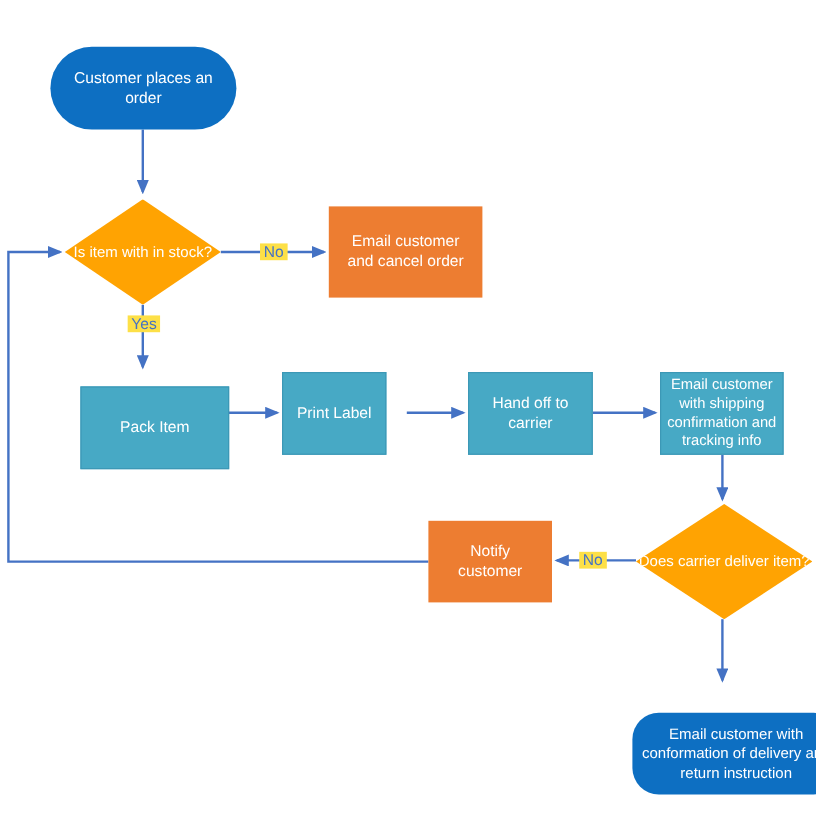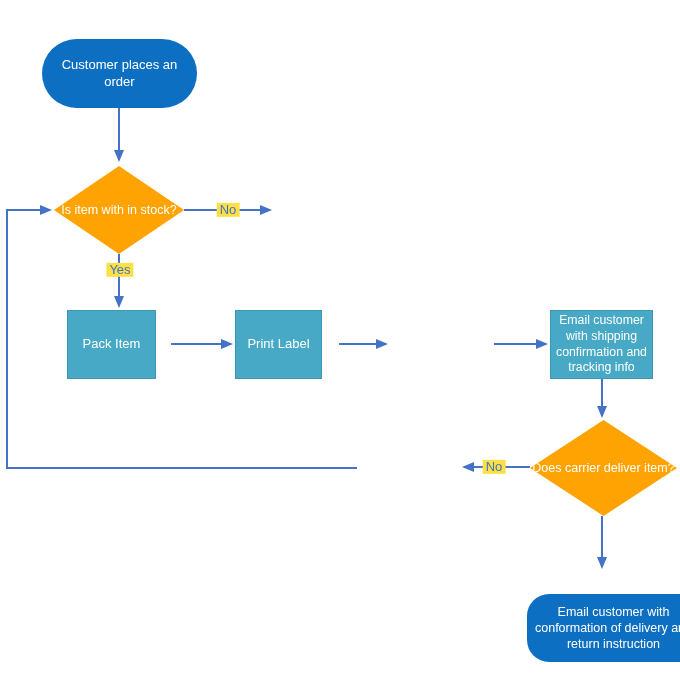--- a/index.html
+++ b/index.html
@@ -51,21 +51,21 @@
   .diamond-deliver { left: 530px; top: 420px; width: 147px; height: 96px; }
   .rect-orange {
     background: var(--node-orange);
   }
   .rect-cancel { left: 274px; top: 172px; width: 128px; height: 76px; }
   .rect-notify { left: 357px; top: 434px; width: 103px; height: 68px; }
   .rect-teal {
     background: var(--node-teal);
     border: 1px solid var(--node-teal-border);
   }
-  .rect-pack    { left: 67px;  top: 310px; width: 89px; height: 69px; }
+  .rect-pack    { left: 67px;  top: 322px; width: 124px; height: 69px; }
   .rect-print   { left: 235px; top: 310px; width: 87px; height: 69px; }
   .rect-handoff { left: 390px; top: 310px; width: 104px; height: 69px; }
   .rect-emailship { left: 550px; top: 310px; width: 103px; height: 69px; font-size: 12.3px; padding: 2px 3px; }
   .edge-label {
     position: absolute;
     transform: translate(-50%, -50%);
     background: #fde047;
     color: var(--connector-blue);
     font-size: 13px;
     padding: 0 3px;
@@ -104,38 +104,47 @@
   </svg>
 
   <div class="node stadium-start">
     <span>Customer places an order</span>
   </div>
 
   <div class="node diamond diamond-stock">
     <span>Is item with in stock?</span>
   </div>
 
+  <div class="node rect-orange rect-cancel">
+    <span>Email customer and cancel order</span>
+  </div>
 
   <div class="node rect-teal rect-pack">
     <span>Pack Item</span>
   </div>
 
   <div class="node rect-teal rect-print">
     <span>Print Label</span>
   </div>
 
+  <div class="node rect-teal rect-handoff">
+    <span>Hand off to carrier</span>
+  </div>
 
   <div class="node rect-teal rect-emailship">
     <span>Email customer with shipping confirmation and tracking info</span>
   </div>
 
   <div class="node diamond diamond-deliver">
     <span>Does carrier deliver item?</span>
   </div>
 
+  <div class="node rect-orange rect-notify">
+    <span>Notify customer</span>
+  </div>
 
   <div class="node stadium-end">
     <span>Email customer with conformation of delivery and return instruction</span>
   </div>
 
   <div class="edge-label lbl-stock-no">No</div>
   <div class="edge-label lbl-stock-yes">Yes</div>
   <div class="edge-label lbl-deliver-no">No</div>
 
 </div>

